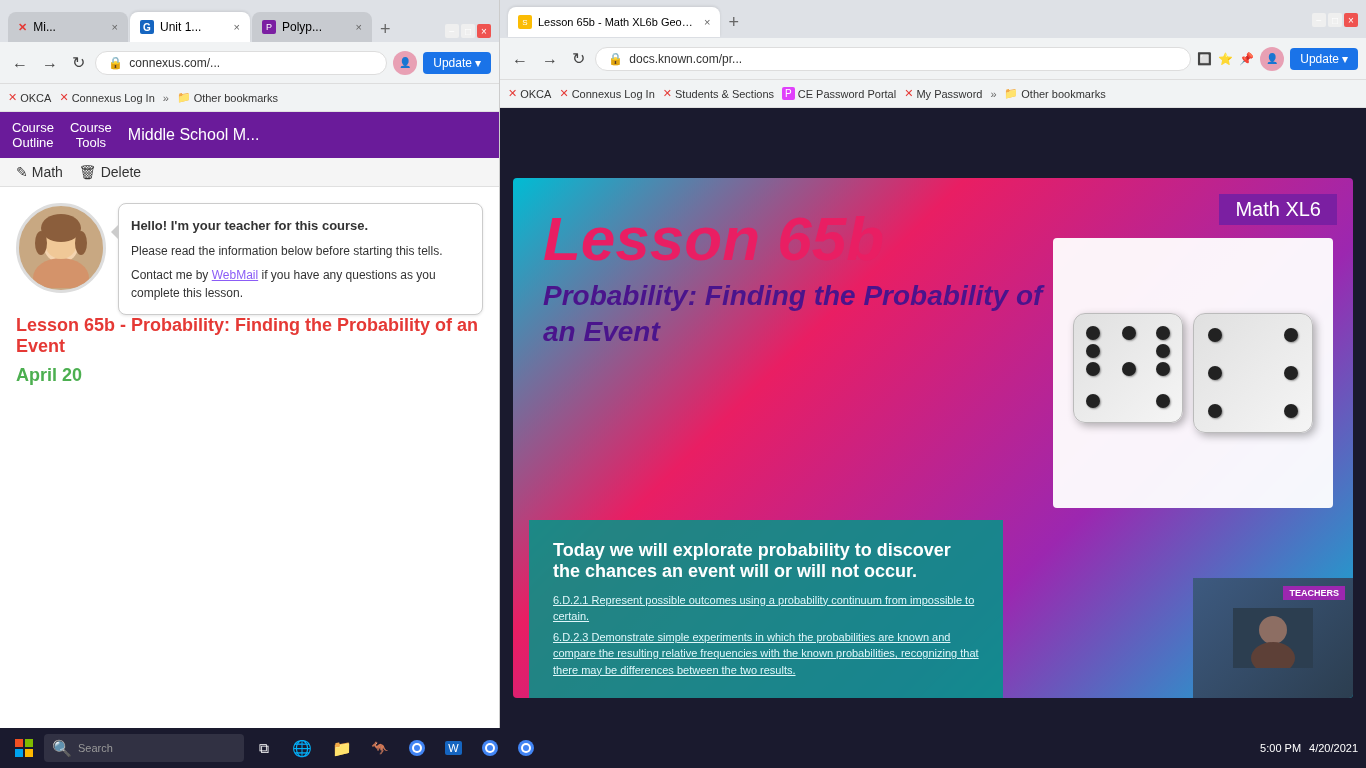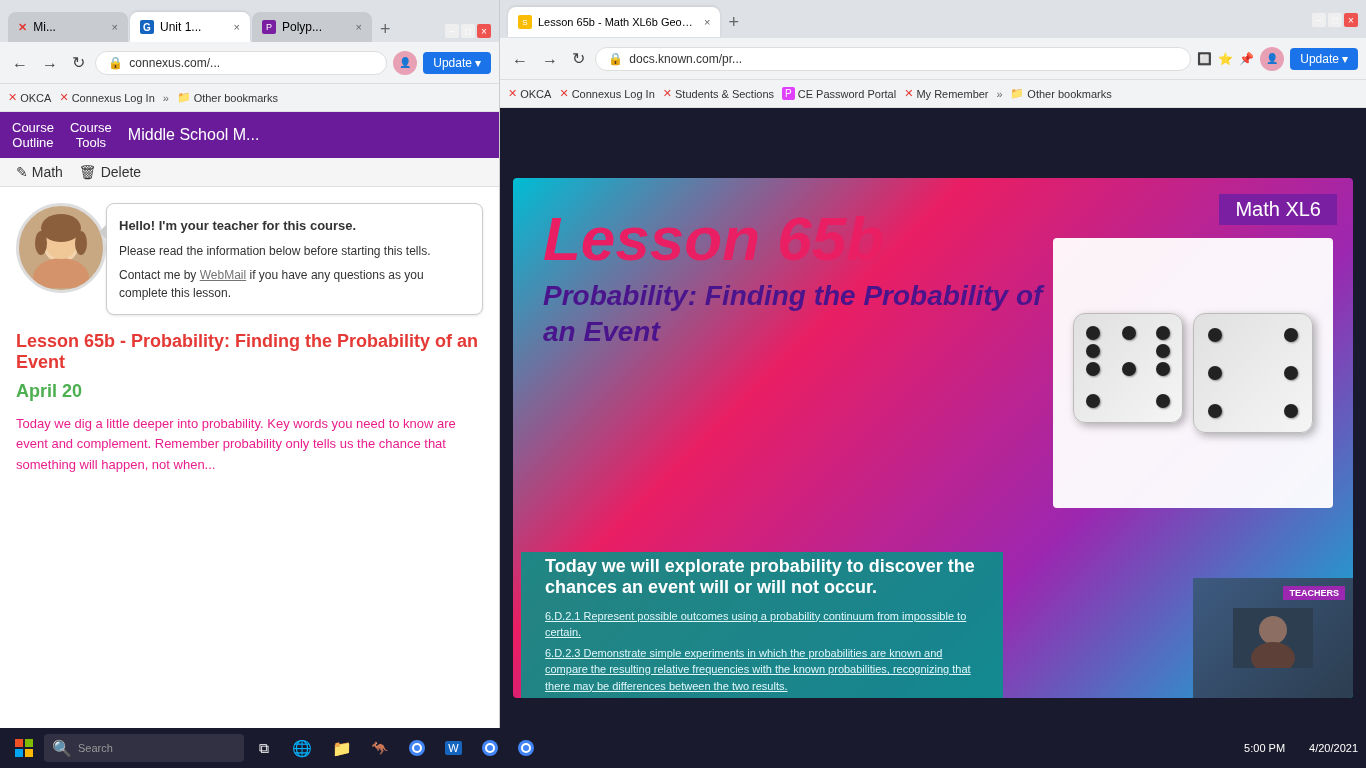--- a/index.html
+++ b/index.html
@@ -36,26 +36,26 @@
     .header-title { color: #fff; font-size: 16px; font-weight: 500; flex: 1; }
 
     
     .action-bar { display: flex; align-items: center; background: #f5f5f5; border-bottom: 1px solid #e0e0e0; padding: 6px 16px; gap: 16px; }
     .action-btn { display: flex; align-items: center; gap: 4px; font-size: 14px; cursor: pointer; background: none; border: none; color: #333; }
 
     
     .page-content { flex: 1; overflow-y: auto; padding: 16px; background: #fff; }
 
     
-    .teacher-section { display: flex; margin-bottom: 16px; }
+    .teacher-section { display: flex; gap: 12px; }
     .teacher-avatar { width: 90px; height: 90px; border-radius: 50%; background: #c8a882; overflow: hidden; flex-shrink: 0; display: flex; align-items: center; justify-content: center; border: 3px solid #ddd; }
     .teacher-bubble { background: #fff; border: 1px solid #ccc; border-radius: 8px; padding: 12px; font-size: 12px; color: #333; line-height: 1.5; position: relative; flex: 1; box-shadow: 0 1px 3px rgba(0,0,0,0.1); }
     .teacher-bubble::before { content: ''; position: absolute; left: -8px; top: 20px; border: 8px solid transparent; border-right: 8px solid #ccc; border-left: none; }
     .teacher-bubble strong { font-size: 13px; }
-    .teacher-bubble a { color: #737373; }
+    .teacher-bubble a { color: #8b5cf6; }
 
     
     .lesson-title { color: #e53935; font-size: 18px; font-weight: bold; margin-bottom: 8px; }
     .lesson-date { color: #4caf50; font-size: 18px; font-weight: bold; margin-bottom: 12px; }
     .lesson-link { color: #1a73e8; font-size: 13px; text-decoration: underline; margin-bottom: 12px; display: block; font-style: italic; }
     .lesson-body { color: #e91e8c; font-size: 13px; line-height: 1.6; }
 
     
     .start-lesson-bar { display: flex; justify-content: flex-end; padding: 8px 16px; border-top: 1px solid #e0e0e0; background: #fff; }
     .start-btn { display: flex; align-items: center; gap: 4px; font-size: 14px; cursor: pointer; background: none; border: none; color: #333; }
@@ -71,21 +71,21 @@
 
     
     .slides-content { flex: 1; overflow: hidden; position: relative; background: #1a1a2e; display: flex; flex-direction: column; align-items: center; justify-content: center; }
 
     .slide-frame { width: 840px; height: 520px; position: relative; overflow: hidden; background: linear-gradient(135deg, #00bcd4, #e91e63, #9c27b0, #00bcd4); border-radius: 4px; }
 
     .slide-title-area { position: absolute; top: 30px; left: 30px; }
     .slide-lesson-num { font-size: 62px; font-weight: 900; color: #e91e63; font-style: italic; line-height: 1; }
     .slide-subtitle { font-size: 28px; font-weight: 700; color: #4a148c; font-style: italic; line-height: 1.3; margin-top: 8px; max-width: 500px; }
 
-    .slide-teal-box { position: absolute; bottom: 0; left: 8px; right: 350px; background: rgba(0, 150, 136, 0.85); padding: 4px 24px; }
+    .slide-teal-box { position: absolute; bottom: 0; left: 16px; right: 350px; background: rgba(0, 150, 136, 0.85); padding: 20px 24px; }
     .slide-teal-box .intro-text { color: #fff; font-size: 18px; font-weight: 600; margin-bottom: 10px; }
     .slide-standards { color: #e0f7fa; font-size: 11px; line-height: 1.5; text-decoration: underline; }
 
     .math-xl6-badge { position: absolute; top: 16px; right: 16px; background: #7b1fa2; color: #fff; padding: 4px 16px; font-size: 20px; font-weight: normal; }
 
     .dice-area { position: absolute; top: 60px; right: 20px; width: 280px; height: 270px; background: rgba(255,255,255,0.95); border-radius: 4px; display: flex; align-items: center; justify-content: center; overflow: hidden; }
 
     
     .dice-container { display: flex; gap: 10px; }
     .die { width: 110px; height: 110px; background: linear-gradient(135deg, #e0e0e0, #f5f5f5); border-radius: 12px; border: 1px solid #bbb; position: relative; box-shadow: 3px 3px 8px rgba(0,0,0,0.3); }
@@ -95,21 +95,21 @@
     .video-thumb { position: absolute; bottom: 0; right: 0; width: 160px; height: 120px; background: #2c3e50; overflow: hidden; }
     .video-thumb-inner { width: 100%; height: 100%; background: linear-gradient(135deg, #3d5a80, #2c3e50); display: flex; align-items: center; justify-content: center; }
     .video-banner { position: absolute; top: 8px; right: 8px; background: #9c27b0; color: #fff; font-size: 9px; padding: 2px 6px; font-weight: bold; }
 
     
     .taskbar { position: absolute; bottom: 0; left: 0; width: 1366px; height: 40px; background: #1a1a2e; display: flex; align-items: center; padding: 0 8px; gap: 4px; z-index: 100; }
     .taskbar-start { width: 32px; height: 32px; background: none; display: flex; align-items: center; justify-content: center; cursor: pointer; }
     .taskbar-search { width: 200px; height: 28px; background: rgba(255,255,255,0.1); border-radius: 4px; display: flex; align-items: center; padding: 0 8px; gap: 6px; }
     .taskbar-btn { width: 32px; height: 32px; display: flex; align-items: center; justify-content: center; cursor: pointer; border-radius: 4px; }
     .taskbar-app { height: 32px; padding: 0 8px; display: flex; align-items: center; gap: 4px; border-radius: 4px; cursor: pointer; font-size: 11px; color: #fff; }
-    .taskbar-right { margin-left: auto; display: flex; align-items: center; gap: 24px; color: #fff; font-size: 11px; }
+    .taskbar-right { margin-left: auto; display: flex; align-items: center; gap: 8px; color: #fff; font-size: 11px; }
 
     .tab-bar-with-controls { display: flex; align-items: flex-end; background: #dee1e6; padding: 6px 8px 0 8px; gap: 2px; height: 42px; }
     .window-controls { display: flex; gap: 2px; align-items: center; padding-bottom: 4px; }
     .wc-btn { width: 14px; height: 14px; border-radius: 2px; border: none; cursor: pointer; font-size: 10px; display: flex; align-items: center; justify-content: center; color: #fff; }
     .wc-close { background: #ef5350; }
 
     
     .fav-x { color: #e53935; font-weight: bold; font-size: 11px; }
     .fav-g { background: #1565c0; color: #fff; font-size: 10px; width: 14px; height: 14px; border-radius: 2px; display: flex; align-items: center; justify-content: center; font-weight: bold; }
     .fav-poly { background: #7b1fa2; color: #fff; font-size: 9px; width: 14px; height: 14px; border-radius: 2px; display: flex; align-items: center; justify-content: center; }
@@ -225,21 +225,20 @@
             <span>Contact me by </span><a href="#">WebMail</a><span> if you have any questions as you complete this lesson.</span>
           </p>
         </div>
       </div>
 
       <p class="lesson-title">Lesson 65b - Probability: Finding the Probability of an Event</p>
 
       <p class="lesson-date">April 20</p>
 
 
-      <p class="lesson-body">Today we dig a little deeper into probability. Key words you need to know are event and complement. Remember probability only tells us the chance that something will happen, not when...</p>
     </div>
 
     <div class="start-lesson-bar">
       <button class="start-btn">
         <span>›</span>
         <span>Start Lesson</span>
       </button>
     </div>
   </div>
 
@@ -292,21 +291,21 @@
       <div class="bookmark-item">
         <span style="color:#e53935;">✕</span>
         <span>Students &amp; Sections</span>
       </div>
       <div class="bookmark-item">
         <span style="background:#e040fb; color:#fff; padding:1px 3px; border-radius:2px; font-size:10px;">P</span>
         <span>CE Password Portal</span>
       </div>
       <div class="bookmark-item">
         <span style="color:#e53935;">✕</span>
-        <span>My Remember</span>
+        <span>My Password</span>
       </div>
       <span style="color:#666;">»</span>
       <div class="bookmark-item">
         <span>📁</span>
         <span>Other bookmarks</span>
       </div>
     </div>
 
     <div class="slides-content">
       <div class="slide-frame">

